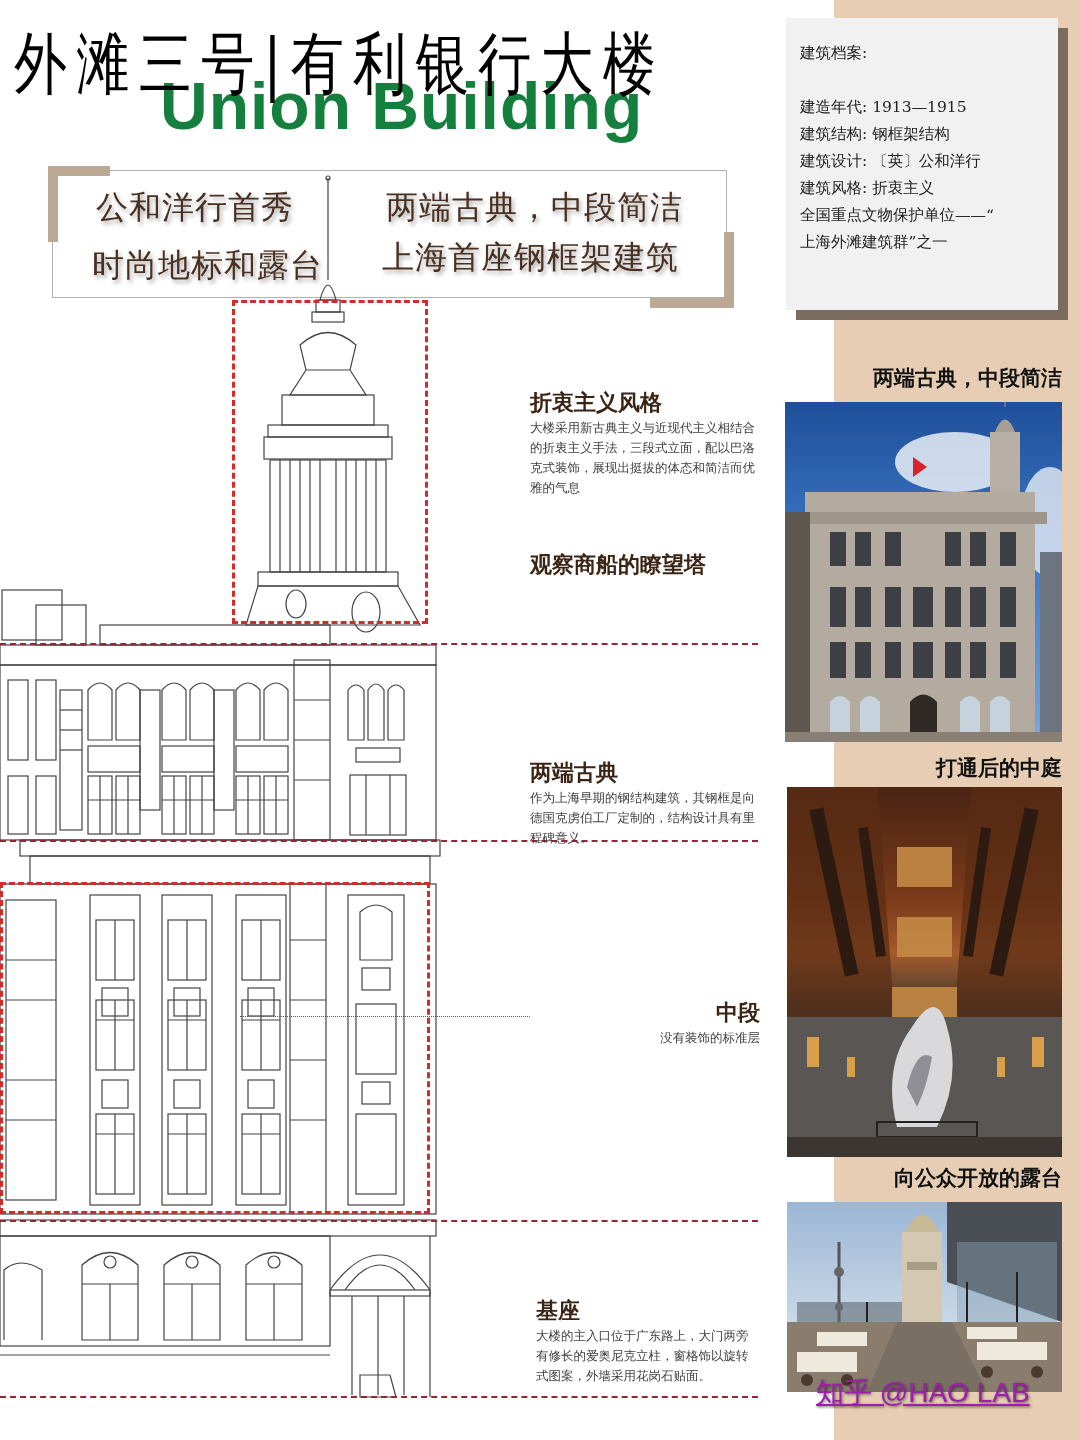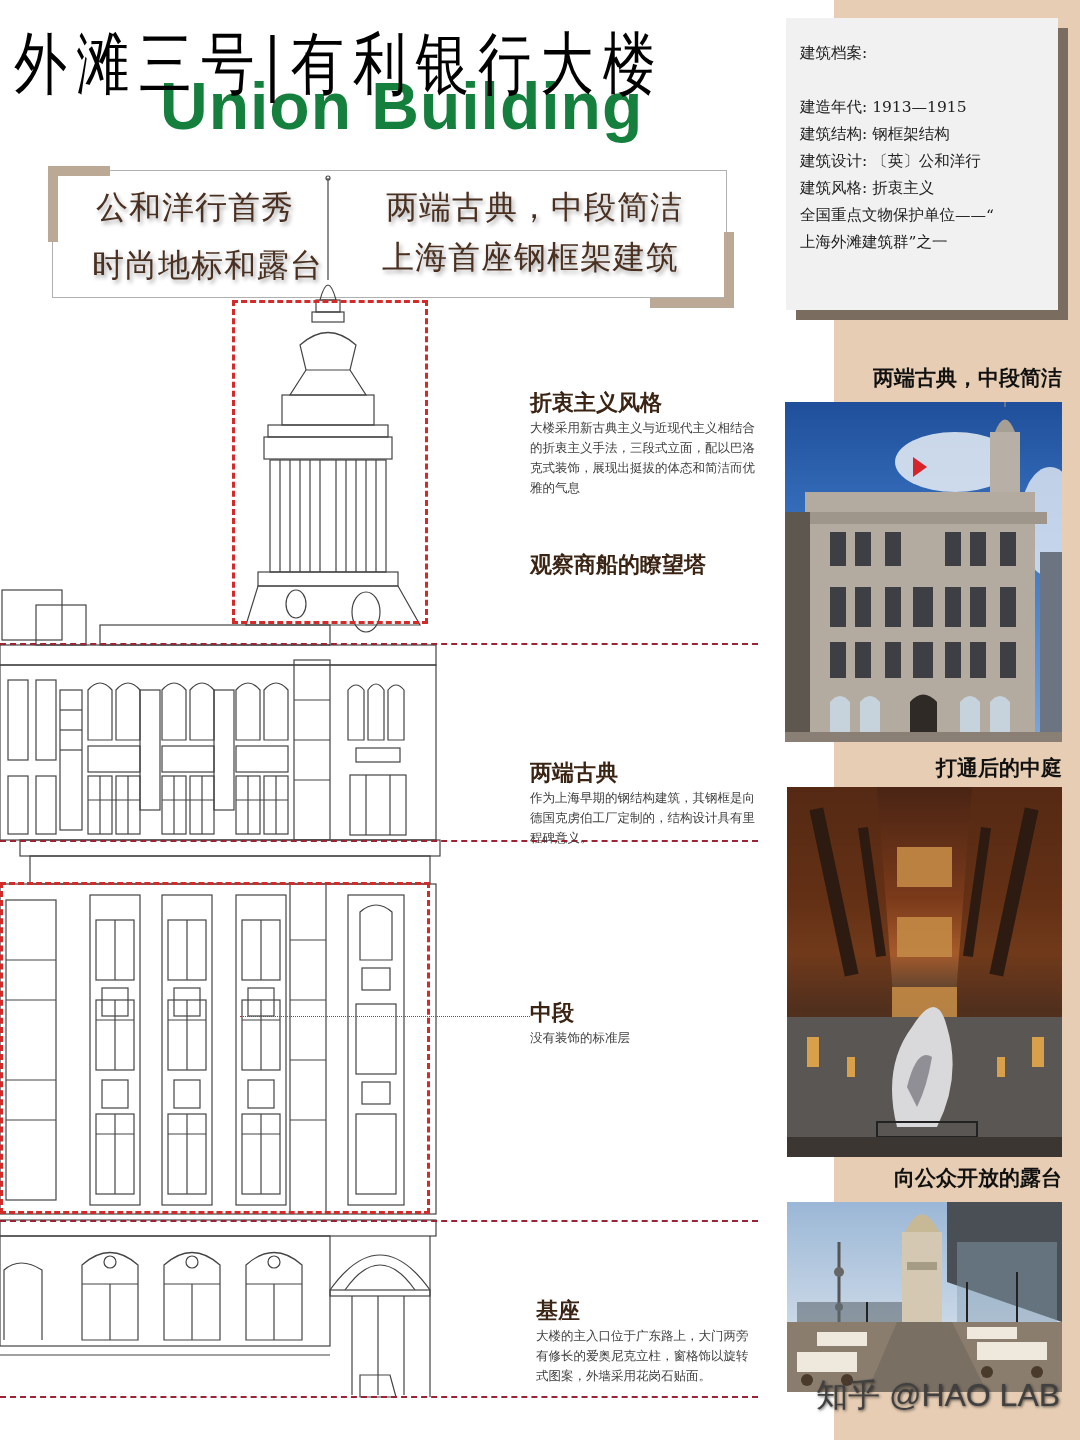--- a/index.html
+++ b/index.html
@@ -21,21 +21,21 @@
   .corner-tl2{left:48px;top:166px;width:10px;height:76px;background:#bba995;}
   .corner-br{left:650px;top:298px;width:84px;height:10px;background:#bba995;}
   .corner-br2{left:724px;top:232px;width:10px;height:76px;background:#bba995;}
   .slogan{font-size:32px;color:#4a3020;text-shadow:2px 3px 4px rgba(0,0,0,0.35);white-space:nowrap;letter-spacing:1px;}
   
   .ann-title{font-size:22px;color:#3b2414;white-space:nowrap;font-weight:700;}
   .ann-body{font-size:12.5px;color:#3e3e3e;line-height:20px;width:230px;}
   
   .cap{font-size:21px;color:#111;font-weight:700;white-space:nowrap;text-align:right;}
   .photo{overflow:hidden;}
-  .watermark{left:816px;top:1374px;font-family:"Liberation Sans","DejaVu Sans",sans-serif;font-size:32px;color:#404040;text-shadow:1px 1px 3px rgba(0,0,0,0.6);white-space:nowrap;}
+  .watermark{left:816px;top:1374px;font-family:"Liberation Sans","DejaVu Sans",sans-serif;font-size:28px;color:#a21caf;text-shadow:1px 1px 3px rgba(0,0,0,0.6);white-space:nowrap;text-decoration:underline;}
   .guide{border-top:2px dashed #9b2334;height:0;}
   .redbox{border:3px dashed #d42a2a;box-sizing:border-box;}
 </style>
 </head>
 <body>
 
 <div class="abs beige-strip"></div>
 
 <div class="abs subtitle-en">Union Building</div>
 <div class="abs main-title">外滩三号|有利银行大楼</div>
@@ -204,21 +204,21 @@
   <div class="ann-title">折衷主义风格</div>
   <div class="ann-body">大楼采用新古典主义与近现代主义相结合的折衷主义手法，三段式立面，配以巴洛克式装饰，展现出挺拔的体态和简洁而优雅的气息</div>
 </div>
 <div class="abs" style="left:530px;top:550px;">
   <div class="ann-title">观察商船的瞭望塔</div>
 </div>
 <div class="abs" style="left:530px;top:758px;">
   <div class="ann-title">两端古典</div>
   <div class="ann-body">作为上海早期的钢结构建筑，其钢框是向德国克虏伯工厂定制的，结构设计具有里程碑意义。</div>
 </div>
-<div class="abs" style="left:530px;top:998px;">
+<div class="abs" style="left:530px;top:998px;text-align:right;">
   <div class="ann-title">中段</div>
   <div class="ann-body">没有装饰的标准层</div>
 </div>
 <div class="abs" style="left:536px;top:1296px;">
   <div class="ann-title">基座</div>
   <div class="ann-body" style="width:215px;">大楼的主入口位于广东路上，大门两旁有修长的爱奥尼克立柱，窗格饰以旋转式图案，外墙采用花岗石贴面。</div>
 </div>
 
 <div class="abs cap" style="right:18px;top:364px;">两端古典，中段简洁</div>
 <div class="abs cap" style="right:18px;top:754px;">打通后的中庭</div>

